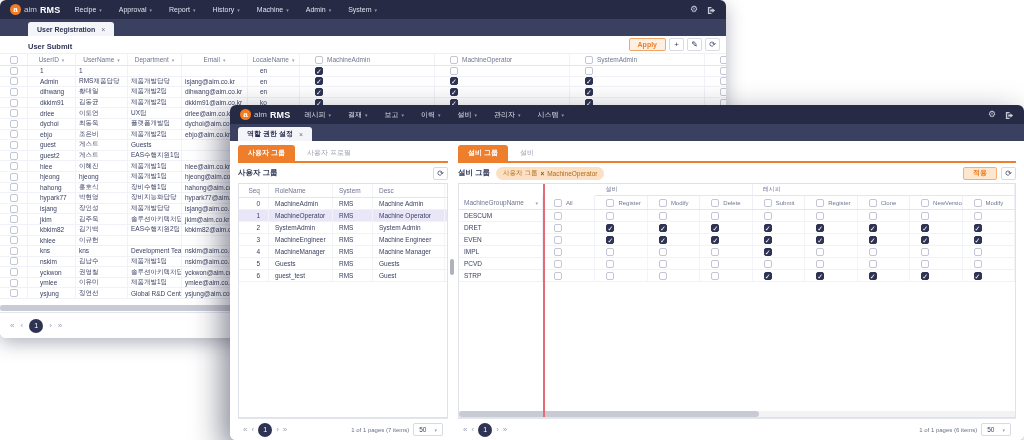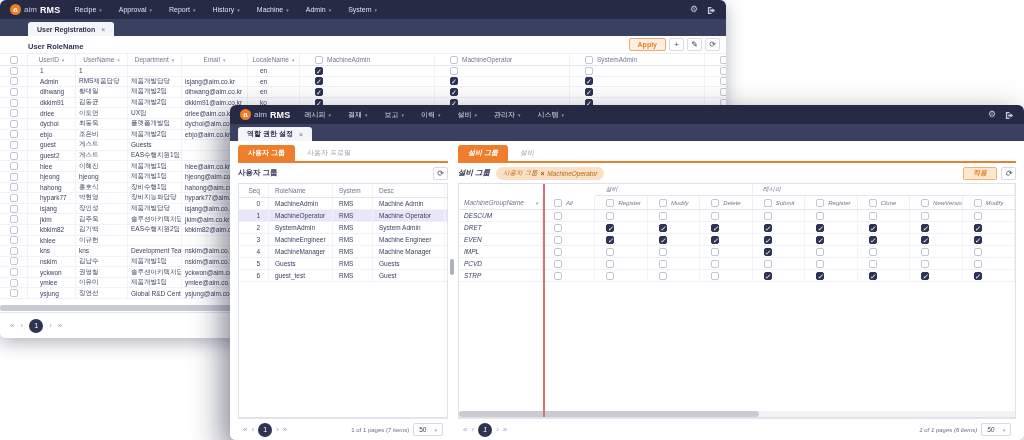--- a/index.html
+++ b/index.html
@@ -77,21 +77,21 @@
   .bw-scroll{position:absolute;left:0;bottom:27px;width:726px;height:6px;background:#f3f3f5;}
   .bw-thumb{width:430px;height:6px;background:#c9cbd4;border-radius:3px;}
   .bw-pager{position:absolute;left:0;bottom:0;width:726px;height:26px;border-top:1px solid #e4e6ee;
       display:flex;align-items:center;gap:6px;padding-left:10px;background:#fff;border-radius:0 0 6px 6px;}
 
   
   .fw-content{position:relative;height:299px;padding:6px 8px 0 8px;display:flex;gap:10px;
       background:#fff;border-radius:0 0 6px 6px;}
   .panel{display:flex;flex-direction:column;height:293px;}
   .panel-left{width:210px;flex:none;}
-  .panel-right{flex:1;position:relative;font-style:italic;}
+  .panel-right{flex:1;position:relative;}
   .ptabs{display:flex;align-items:flex-end;border-bottom:2px solid #ee7d2c;height:16px;flex:none;gap:2px;}
   .ptab-active{background:#ee7d2c;color:#fff;font-size:7px;font-weight:bold;padding:3px 10px;
       border-radius:3px 3px 0 0;white-space:nowrap;}
   .ptab{color:#9aa0ae;font-size:7px;padding:3px 10px;white-space:nowrap;}
   .ptitle-row{height:20px;display:flex;align-items:center;gap:6px;flex:none;}
   .ptitle{font-size:7.5px;font-weight:bold;color:#2e3353;white-space:nowrap;}
   .badge{background:#fbe0c3;border-radius:7px;padding:2px 7px;font-size:6.5px;color:#b06b1d;
       display:flex;gap:3px;align-items:center;white-space:nowrap;}
   .badge-x{color:#8a4f12;font-weight:bold;}
   .pright{margin-left:auto;display:flex;gap:4px;align-items:center;}
@@ -187,21 +187,21 @@
       </span>
     </div>
   </div>
   <div class="tabstrip">
     <div class="tab">
       <span>User Registration</span>
       <span class="tab-close">×</span>
     </div>
   </div>
   <div class="bw-content">
-    <div class="bw-title">User RoleName</div>
+    <div class="bw-title">User Submit</div>
     <div class="bw-toolbar">
       <div class="btn-apply">Apply</div>
       <div class="icon-btn">+</div>
       <div class="icon-btn">✎</div>
       <div class="icon-btn">⟳</div>
     </div>
     <div class="bw-grid">
       <div class="bw-inner">
         <div class="bw-hrow">
           <div class="c c0">

